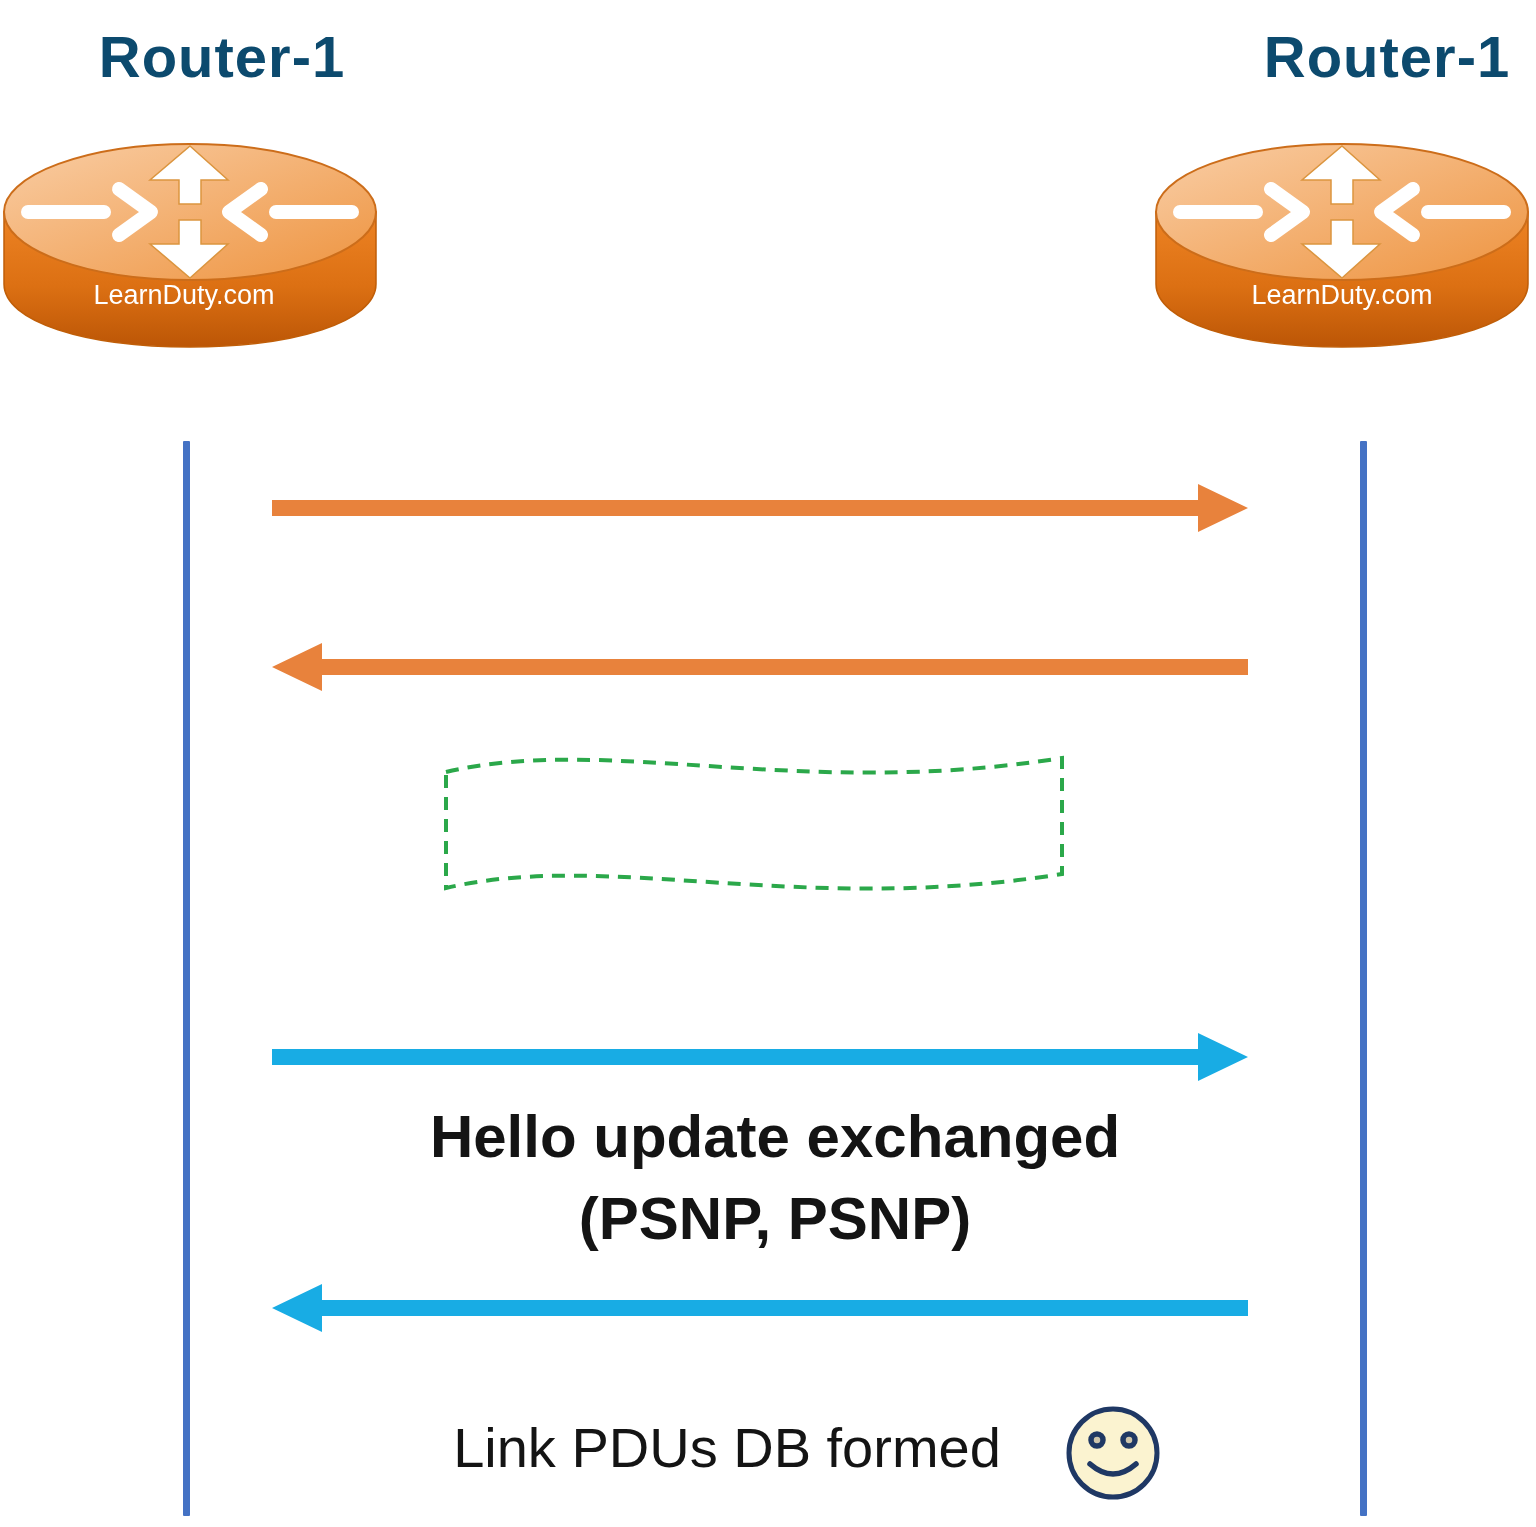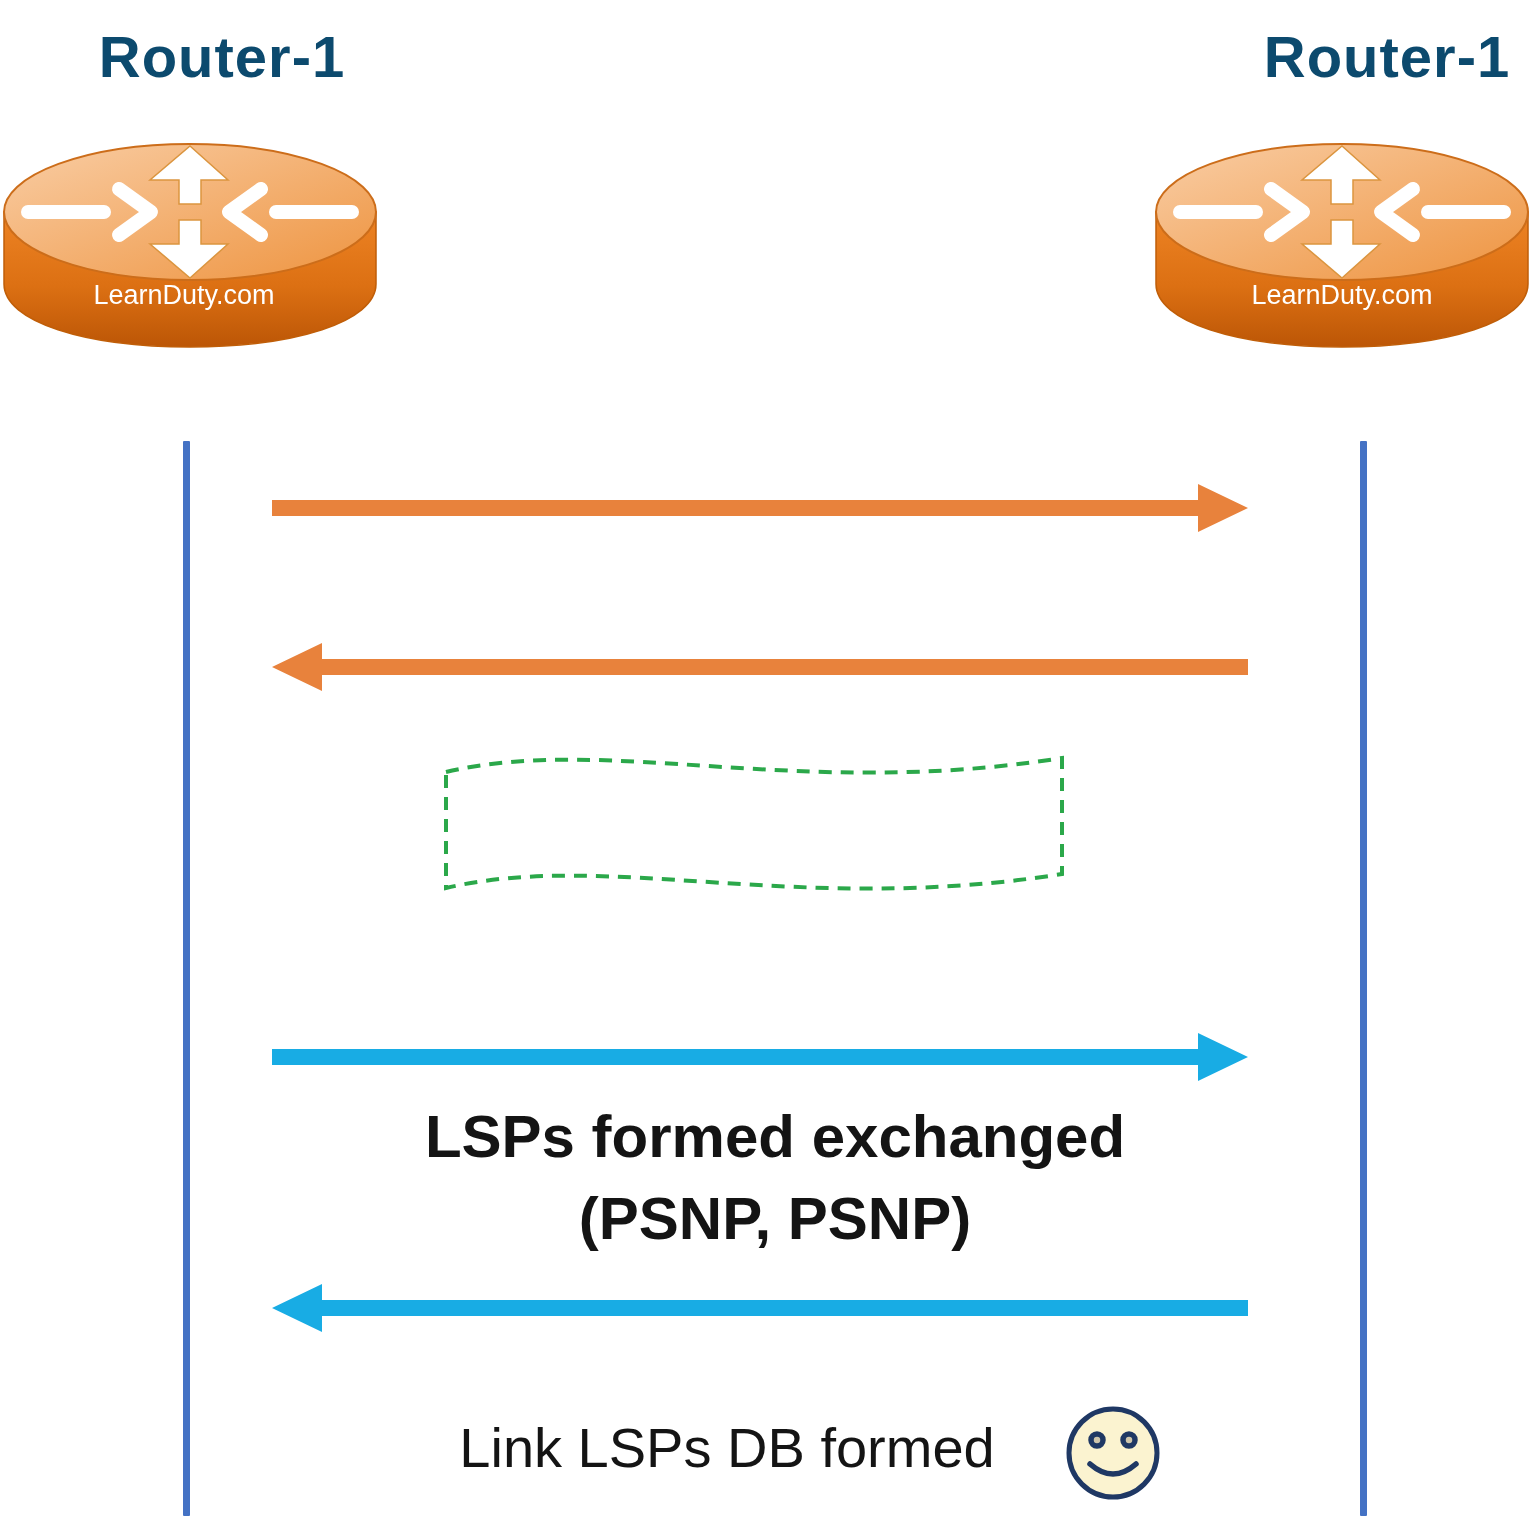--- a/index.html
+++ b/index.html
@@ -113,28 +113,28 @@
   </svg>
 
   <svg class="adj-box" viewBox="0 0 632 164">
     <path d="M 8 30 C 170 -8, 360 58, 624 16 L 624 132 C 360 174, 170 108, 8 146 Z" fill="#ffffff" stroke="#2BA84A" stroke-width="4" stroke-dasharray="13 9"></path>
   </svg>
 
   <svg class="arrow" style="top:1033px" viewBox="0 0 976 48">
     <polygon points="0,16 926,16 926,0 976,24 926,48 926,32 0,32" fill="#18ACE4"></polygon>
   </svg>
   <div class="msg-label lsp-label">
-    <div>LSPs formed exchanged</div>
+    <div>Hello update exchanged</div>
     <div>(PSNP, PSNP)</div>
   </div>
   <svg class="arrow" style="top:1284px" viewBox="0 0 976 48">
     <polygon points="976,16 50,16 50,0 0,24 50,48 50,32 976,32" fill="#18ACE4"></polygon>
   </svg>
 
-  <div class="msg-label db-label">Link LSPs DB formed</div>
+  <div class="msg-label db-label">Link PDUs DB formed</div>
   <svg class="smiley" viewBox="0 0 98 98">
     <circle cx="49" cy="49" r="44" fill="#FBF3D0" stroke="#1F3864" stroke-width="5"></circle>
     <circle cx="33" cy="36" r="6" fill="#CFC6AC" stroke="#1F3864" stroke-width="5.5"></circle>
     <circle cx="65" cy="36" r="6" fill="#CFC6AC" stroke="#1F3864" stroke-width="5.5"></circle>
     <path d="M 26 60 Q 49 80 72 60" fill="none" stroke="#1F3864" stroke-width="5.5" stroke-linecap="round"></path>
   </svg>
 
 </div>
 
 </body></html>

